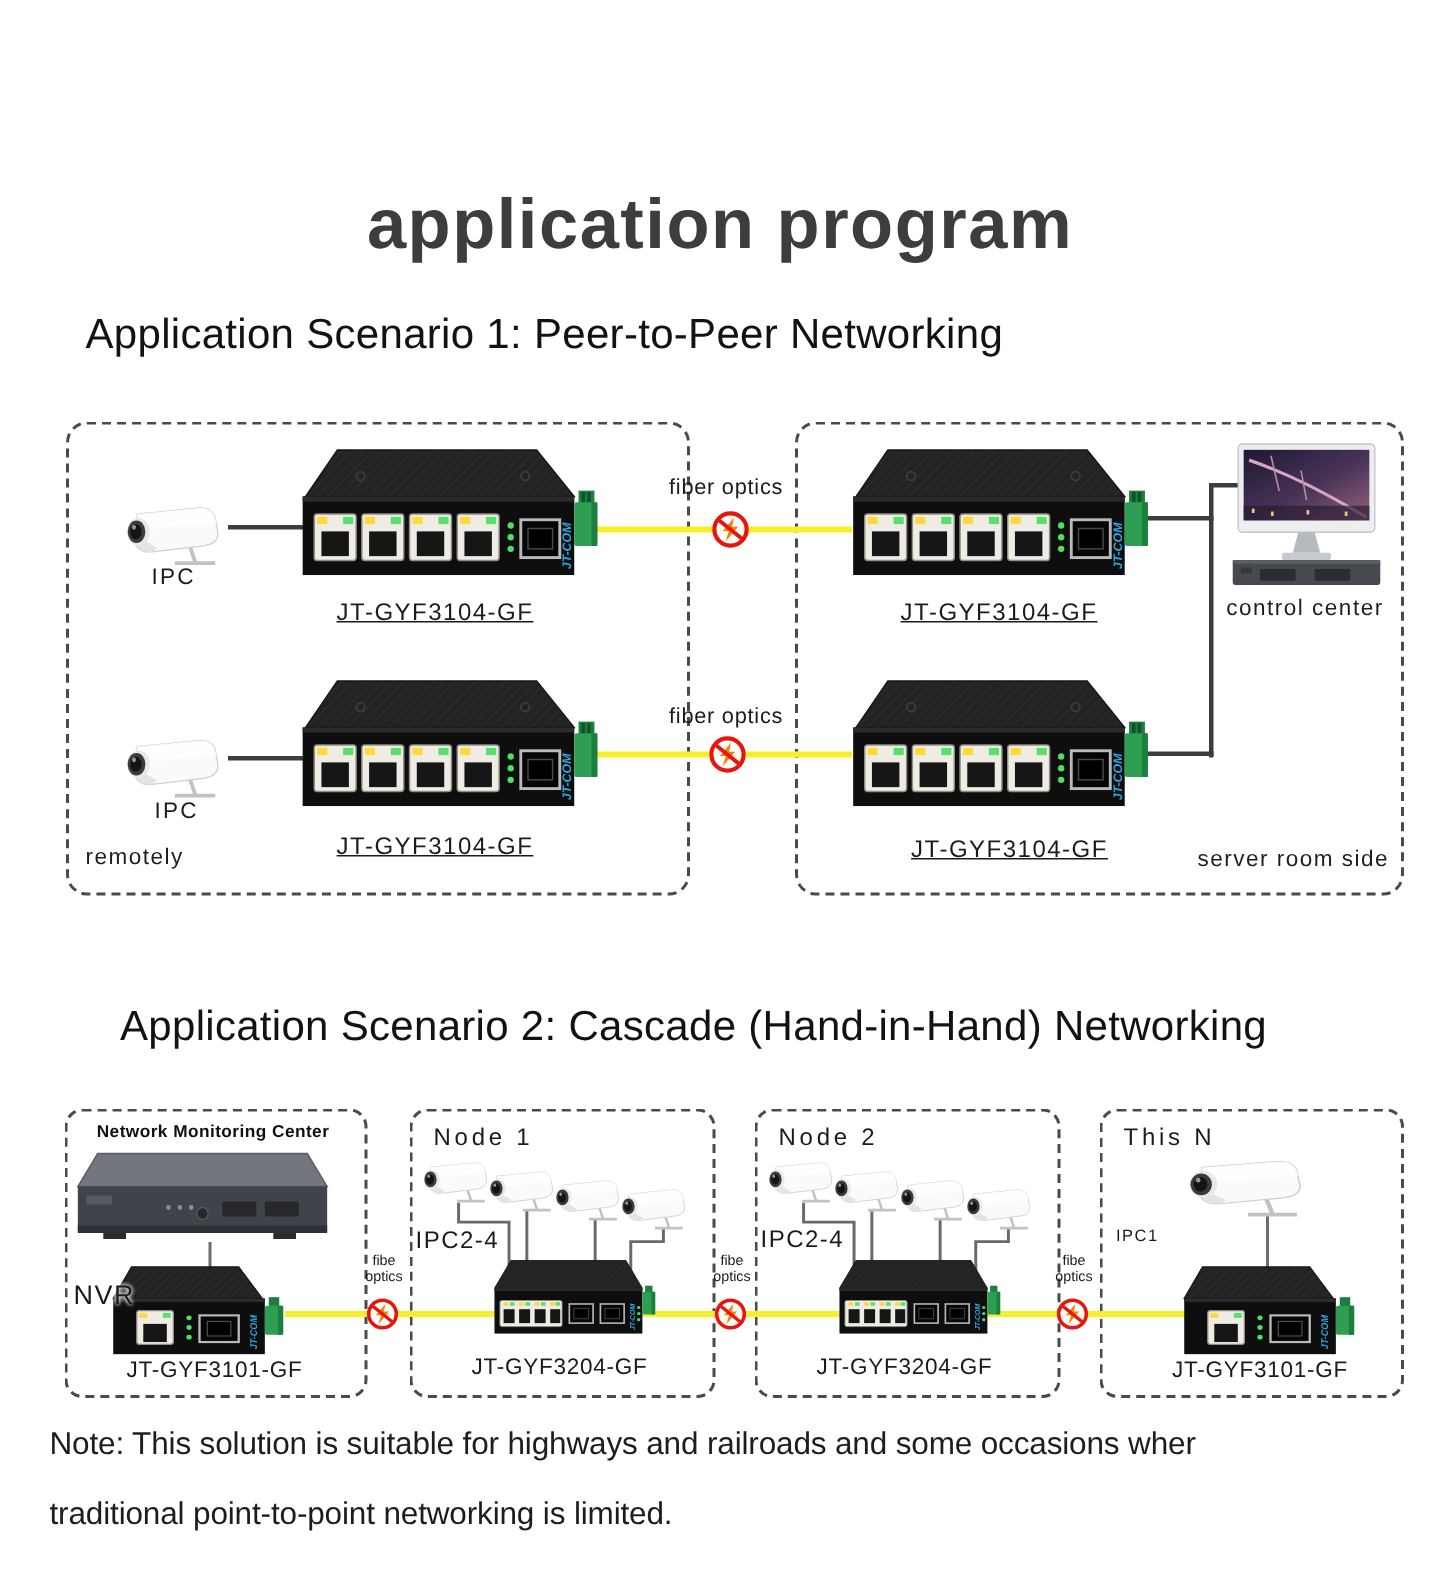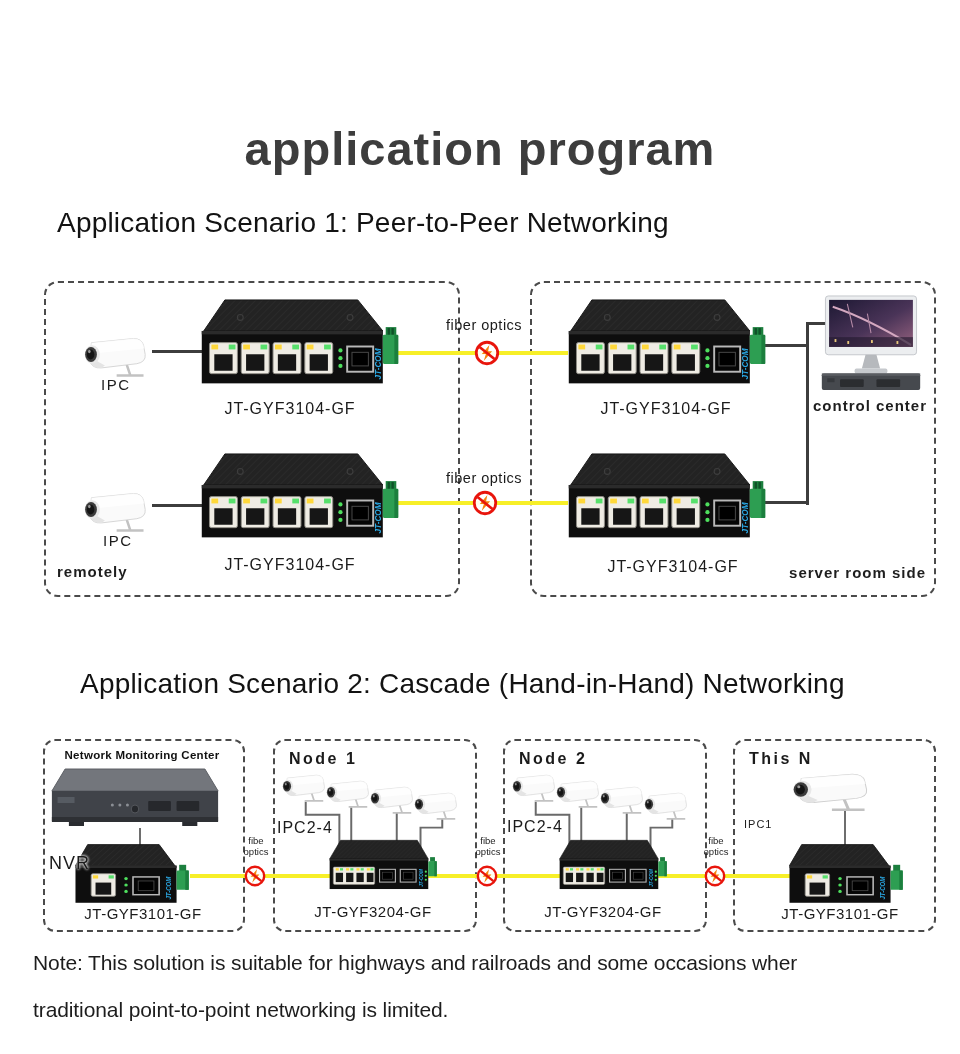--- a/index.html
+++ b/index.html
@@ -5,25 +5,25 @@
   html,body{margin:0;padding:0;}
   body{width:960px;height:1054px;background:#ffffff;position:relative;overflow:hidden;
        font-family:"Liberation Sans",sans-serif;}
   .abs{position:absolute;}
   .page-title{position:absolute;top:90px;left:0;width:960px;text-align:center;
       font-size:47px;font-weight:600;letter-spacing:1px;color:#3d3d3d;}
   .scn-heading{position:absolute;font-size:28px;font-weight:500;color:#121212;
       letter-spacing:.2px;white-space:nowrap;}
   .dbox{position:absolute;border:2px dashed #4a4a4a;border-radius:14px;background:transparent;}
   .lbl{position:absolute;white-space:nowrap;color:#1b1b1b;}
-  .devlbl{font-size:16px;font-weight:500;letter-spacing:1px;text-align:center;}
+  .devlbl{font-size:16px;font-weight:500;letter-spacing:1px;text-align:center;text-decoration:underline;}
   .devlbl2{font-size:15px;font-weight:500;letter-spacing:.5px;text-align:center;}
   .ipclbl{font-size:15px;font-weight:500;letter-spacing:1.5px;}
-  .nodelbl{font-size:16px;font-weight:700;letter-spacing:2.5px;}
-  .cornerlbl{font-size:15px;font-weight:700;letter-spacing:1px;color:#1e1e1e;}
+  .nodelbl{font-size:16px;font-weight:400;letter-spacing:2.5px;}
+  .cornerlbl{font-size:15px;font-weight:400;letter-spacing:1px;color:#1e1e1e;}
   .boxtitle{font-size:11.5px;font-weight:600;letter-spacing:.3px;text-align:center;color:#111;}
   .fiber{position:absolute;height:4px;background:#f7ef28;z-index:1;}
   .cable{position:absolute;background:#3d3d3d;z-index:1;}
   .thin{position:absolute;background:#6e6e6e;z-index:1;}
   .dev{z-index:2;}
   .icon{z-index:4;}
   .overlbl{z-index:5;text-shadow:0 0 3px #fff,0 0 3px #fff;}
   .fibsmall{position:absolute;z-index:5;font-size:9.5px;line-height:11px;color:#1b1b1b;
       text-align:center;font-weight:500;}
   .note{position:absolute;font-size:21px;color:#1d1d1d;letter-spacing:-.1px;white-space:nowrap;}

